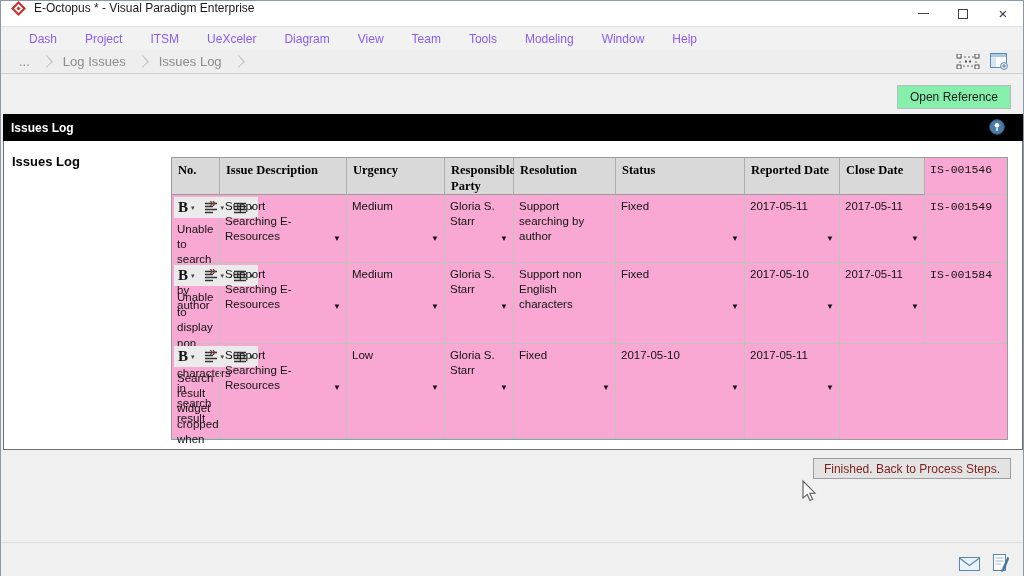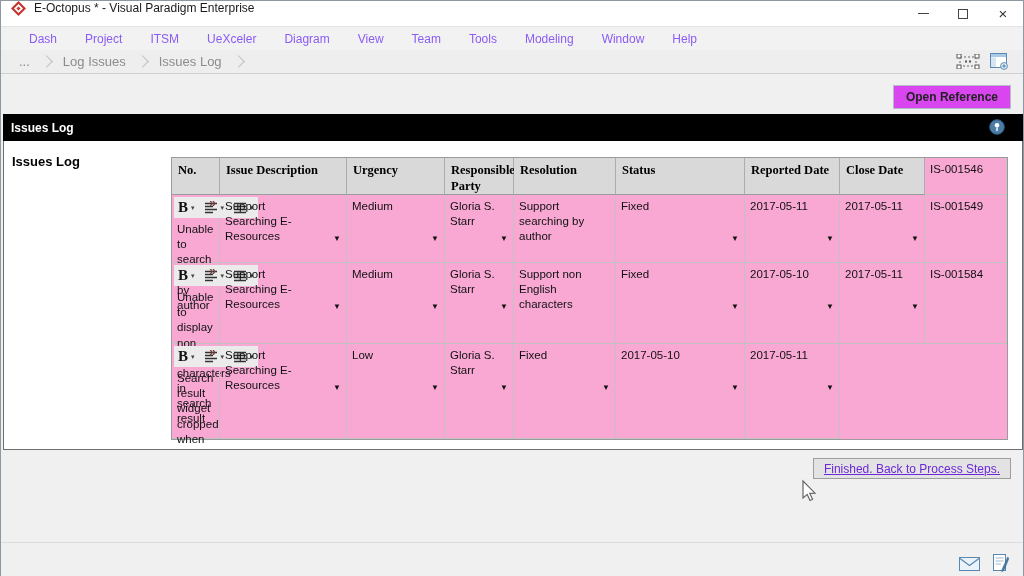--- a/index.html
+++ b/index.html
@@ -21,56 +21,56 @@
   .menu-item { font-size:12px; color:#8b5cf6; padding:3px 14px; }
 
   
   .breadcrumbbar { position:absolute; left:0; top:49px; width:100%; height:24px; background:#eeeeee; border-bottom:1px solid #cfcfcf; display:flex; align-items:center; padding-left:8px; }
   .crumb { font-size:13px; color:#8c8c8c; padding:0 10px; }
   .crumb-sep { width:9px; height:9px; border-top:1px solid #bdbdbd; border-right:1px solid #bdbdbd; transform:rotate(45deg); margin:0 2px; flex:0 0 auto; }
   .bc-icons { margin-left:auto; display:flex; align-items:center; gap:10px; padding-right:14px; }
 
   
   .ref-area { position:absolute; left:0; top:74px; width:100%; height:39px; background:#f0f0f0; }
-  .open-ref-btn { position:absolute; right:12px; top:10px; height:24px; padding:0 12px; background:#d946ef; border:1px solid #b4bcc4; font-size:12px; color:#222; font-family:"Liberation Sans", sans-serif;font-weight:bold; }
+  .open-ref-btn { position:absolute; right:12px; top:10px; height:24px; padding:0 12px; background:#86efac; border:1px solid #b4bcc4; font-size:12px; color:#222; font-family:"Liberation Sans", sans-serif; }
 
   
   .panel-header { position:absolute; left:2px; top:113px; width:1020px; height:27px; background:#000000; display:flex; align-items:center; }
   .panel-header-title { color:#ffffff; font-size:12px; font-weight:bold; padding-left:8px; }
   .pin-icon { position:absolute; right:18px; top:5px; }
 
   .content { position:absolute; left:2px; top:140px; width:1020px; height:309px; background:#ffffff; border-left:1px solid #6e6e6e; border-right:1px solid #6e6e6e; border-bottom:1px solid #6e6e6e; }
   .side-label { position:absolute; left:8px; top:13px; font-size:13px; font-weight:bold; color:#000; }
 
   
   .issues-table { position:absolute; left:167px; top:16px; display:grid;
     grid-template-columns:48px 127px 98px 69px 102px 129px 95px 85px 82px;
     grid-template-rows:37px 68px 81px 95px;
     border:1px solid #9b9b9b; background:#f9a8d4; }
   .th { background:#d9d9d9; border-right:1px solid #adadad; border-bottom:1px solid #9b9b9b; font-family:"Liberation Serif", serif; font-weight:bold; font-size:12.5px; color:#000; padding:5px 6px; line-height:1.25; position:relative; }
   .td { border-right:1px solid #c2c2c2; border-bottom:1px solid #c2c2c2; font-size:11.5px; color:#111; padding:4px 5px; line-height:1.32; position:relative; }
-  .td.no-cell { word-break:break-all; }
+  .td.no-cell { word-break:break-all;font-family:Liberation Mono, monospace; }
   .dd-arrow { position:absolute; right:5px; top:40px; font-size:8px; color:#111; line-height:1; }
   .squiggle { position:absolute; left:58px; top:32px; width:15px; height:3px;
     background-image:radial-gradient(circle, #e03434 0.9px, rgba(0,0,0,0) 1.1px); background-size:4px 3px; background-repeat:repeat-x; }
   .wrap-narrow { display:block; width:68px; }
 
   
   .desc-cell { padding:0; }
   .mini-toolbar { display:inline-flex; align-items:center; gap:3px; background:#ebebeb; height:21px; margin:2px; padding:0 4px; }
   .mini-b { font-family:"Liberation Serif", serif; font-weight:bold; font-size:15px; color:#111; line-height:1; }
   .mini-caret { font-size:7px; color:#444; line-height:1; }
   .mini-sep { width:4px; }
   .expand-chevrons { position:absolute; right:3px; top:1px; font-size:12px; font-weight:bold; color:#7b4141; line-height:1.2; }
   .desc-text { padding:2px 5px 4px 5px; font-size:11.5px; line-height:1.32; }
   .text-caret { display:inline-block; width:1px; height:11px; background:#000; vertical-align:-2px; margin-left:1px; }
 
   
   .footer-area { position:absolute; left:0; top:449px; width:100%; height:92px; background:#f0f0f0; }
-  .finished-btn { position:absolute; right:12px; top:8px; height:21px; padding:0 10px; background:#e3e3e3; border:1px solid #9e9e9e; font-size:12px; color:#6d28d9; font-family:"Liberation Sans", sans-serif;text-decoration:underline; }
+  .finished-btn { position:absolute; right:12px; top:8px; height:21px; padding:0 10px; background:#e3e3e3; border:1px solid #9e9e9e; font-size:12px; color:#7f1d1d; font-family:"Liberation Sans", sans-serif; }
   .cursor { position:absolute; left:798px; top:29px; }
 
   
   .statusbar { position:absolute; left:0; top:541px; width:100%; height:34px; background:#f0f0f0; border-top:1px solid #dcdcdc; }
   .status-icons { position:absolute; right:14px; top:11px; display:flex; align-items:center; gap:13px; }
 </style>
 </head>
 <body>
 
 <div class="window">

